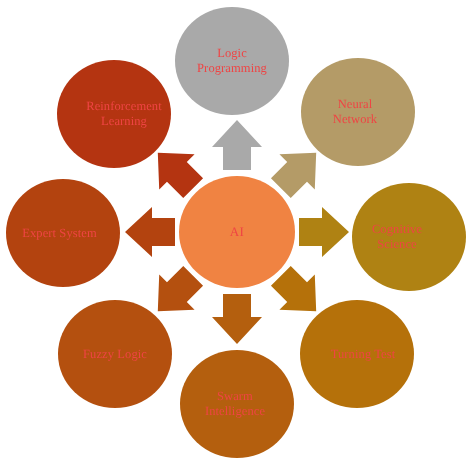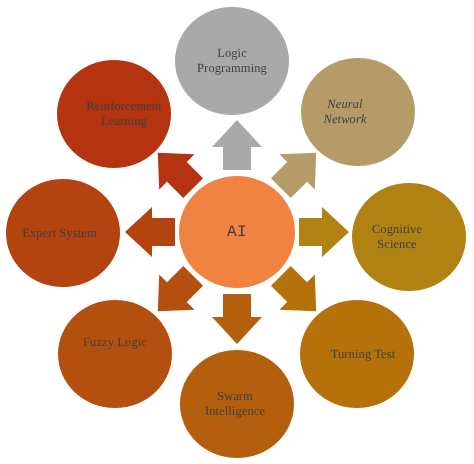--- a/index.html
+++ b/index.html
@@ -21,35 +21,34 @@
     position: absolute;
     left: 0;
     top: 0;
     width: 474px;
     height: 464px;
     display: block;
   }
   .node-label {
     position: absolute;
     text-align: center;
-    color: #404040;
+    color: #ef4444;
     font-family: "Liberation Serif", "DejaVu Serif", serif;
     line-height: 1.18;
     pointer-events: none;
     white-space: pre-line;
     text-rendering: geometricPrecision;
   }
   .satellite-label {
     font-size: 12.5px;
     letter-spacing: 0.1px;
   }
   .center-label {
-    font-size: 16px;
+    font-size: 13px;
     letter-spacing: 0.4px;
-    font-family: Liberation Mono, monospace;
   }
   .hit {
     position: absolute;
     border-radius: 50%;
     background: transparent;
   }
 </style>
 </head>
 <body>
 
@@ -75,28 +74,28 @@
         <ellipse cx="63" cy="233" rx="57" ry="54" fill="#B3430F"></ellipse>
         <ellipse cx="114" cy="114" rx="57" ry="54" fill="#B43411"></ellipse>
       </g>
     <g id="center-layer">
         <ellipse cx="237" cy="232" rx="58" ry="56" fill="#F08342"></ellipse>
       </g>
   </svg>
   <div id="label-layer">
       <div class="node-label satellite-label" style="left: 175px; width: 114px; top: 39px; height: 44px; display: flex; align-items: center; justify-content: center;">Logic
 Programming</div>
-      <div class="node-label satellite-label" style="left: 288px; width: 114px; top: 90px; height: 44px; display: flex; align-items: center; justify-content: center; font-style: italic;">Neural
+      <div class="node-label satellite-label" style="left: 298px; width: 114px; top: 90px; height: 44px; display: flex; align-items: center; justify-content: center;">Neural
 Network</div>
       <div class="node-label satellite-label" style="left: 352px; width: 90px; top: 215px; height: 44px; display: flex; align-items: center; justify-content: center;">Cognitive
 Science</div>
       <div class="node-label satellite-label" style="left: 300px; width: 114px; top: 332px; height: 44px; display: flex; align-items: center; justify-content: center; margin-left: 6px;">Turning Test</div>
       <div class="node-label satellite-label" style="left: 180px; width: 110px; top: 382px; height: 44px; display: flex; align-items: center; justify-content: center;">Swarm
 Intelligence</div>
-      <div class="node-label satellite-label" style="left: 58px; width: 114px; top: 320px; height: 44px; display: flex; align-items: center; justify-content: center;">Fuzzy Logic</div>
+      <div class="node-label satellite-label" style="left: 58px; width: 114px; top: 332px; height: 44px; display: flex; align-items: center; justify-content: center;">Fuzzy Logic</div>
       <div class="node-label satellite-label" style="left: 6px; width: 107px; top: 211px; height: 44px; display: flex; align-items: center; justify-content: center;">Expert System</div>
       <div class="node-label satellite-label" style="left: 57px; width: 134px; top: 92px; height: 44px; display: flex; align-items: center; justify-content: center;">Reinforcement
 Learning</div>
       <div class="node-label center-label" style="left: 179px; width: 116px; top: 220px; height: 24px; display: flex; align-items: center; justify-content: center;">AI</div>
     </div>
   <div id="hit-layer">
       <div class="hit" style="left: 175px; top: 7px; width: 114px; height: 108px;"></div>
       <div class="hit" style="left: 301px; top: 58px; width: 114px; height: 108px;"></div>
       <div class="hit" style="left: 352px; top: 183px; width: 114px; height: 108px;"></div>
       <div class="hit" style="left: 300px; top: 300px; width: 114px; height: 108px;"></div>

